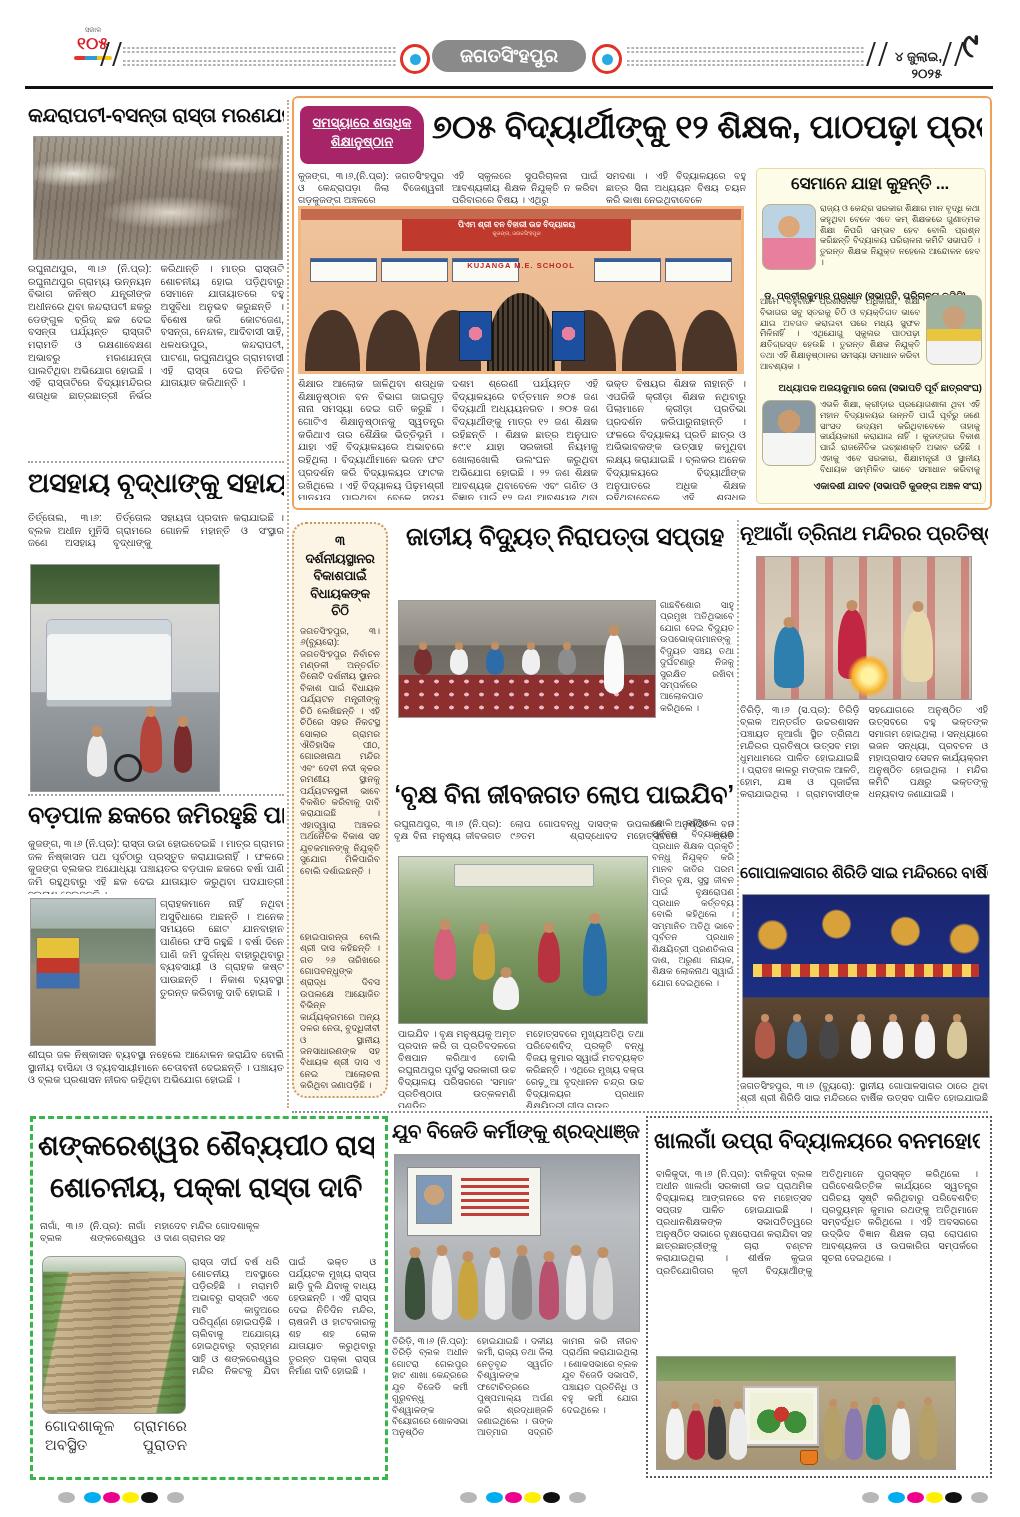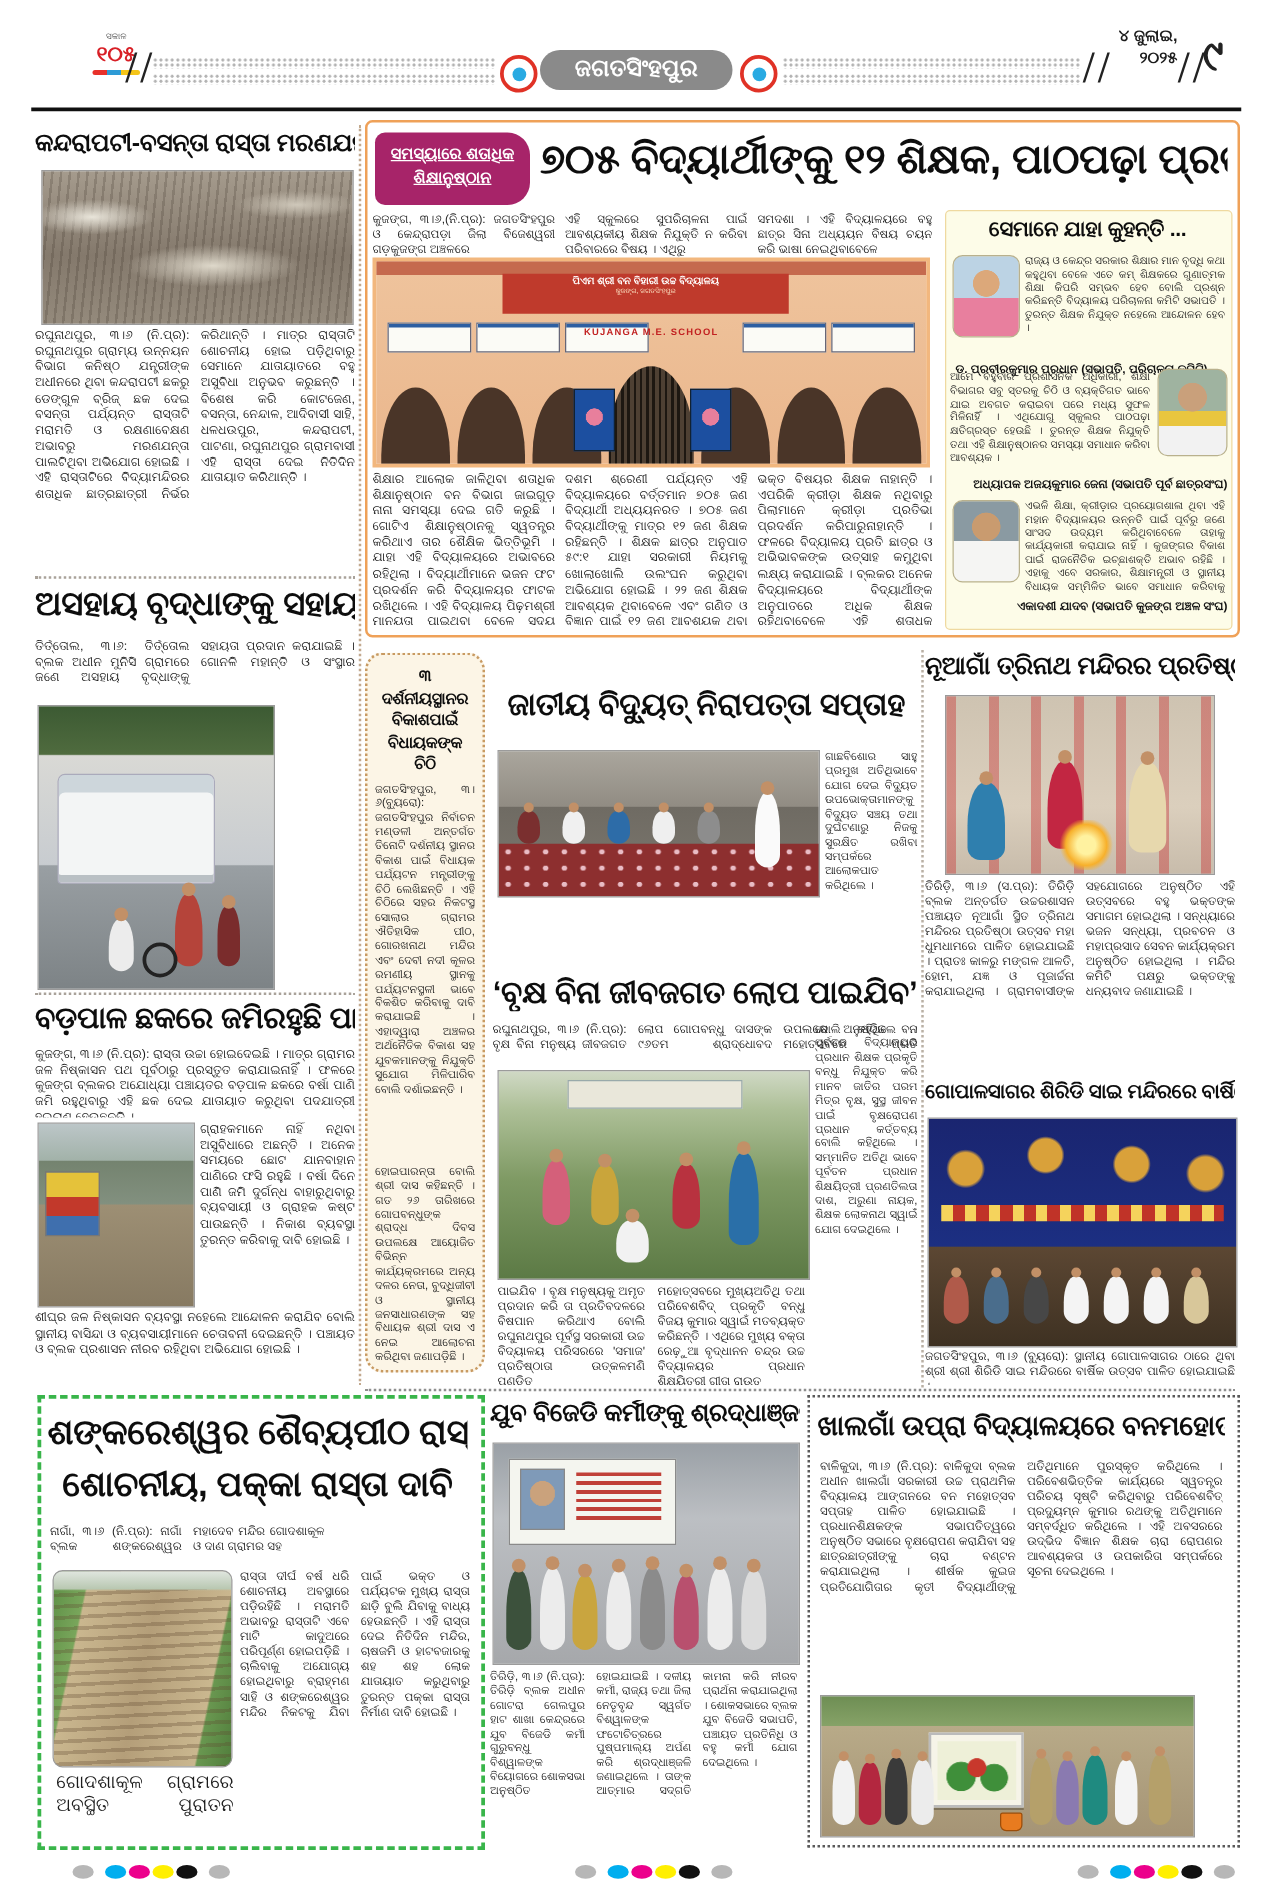--- a/index.html
+++ b/index.html
@@ -124,21 +124,21 @@
   <div class="abs circ" style="left:400px;top:44px;">
       <i></i>
     </div>
   <div class="abs pill" style="left:432px;top:40px;width:154px;height:32px;">ଜଗତସିଂହପୁର</div>
   <div class="abs circ" style="left:592px;top:44px;">
       <i></i>
     </div>
   <div class="abs dots" style="left:626px;top:46px;width:238px;height:9px;"></div>
   <div class="abs dots" style="left:626px;top:59px;width:238px;height:9px;"></div>
   <div class="abs slash" style="left:870px;top:42px;"></div>
-  <div class="abs datebox" style="left:884px;top:20px;width:58px;">
+  <div class="abs datebox" style="left:884px;top:48px;width:58px;">
     <div>୪ ଜୁଲାଇ,</div>
     <div>୨୦୨୫</div>
   </div>
   <div class="abs slash" style="left:946px;top:42px;"></div>
   <div class="abs pnum" style="left:962px;top:26px;">୯</div>
   <div class="abs rule" style="left:25px;top:86px;width:968px;height:3px;"></div>
 
   <div class="abs hl" style="left:28px;top:104px;width:256px;font-size:20px;">କନ୍ଦରାପଟୀ-ବସନ୍ତା ରାସ୍ତା ମରଣଯନ୍ତା</div>
   <div class="abs ph ph-mud" style="left:33px;top:136px;width:248px;height:122px;"></div>
   <div class="abs bt c2" style="left:28px;top:263px;width:256px;height:194px;">ରଘୁନାଥପୁର, ୩।୬ (ନି.ପ୍ର): ରଘୁନାଥପୁର ଗ୍ରାମ୍ୟ ଉନ୍ନୟନ ବିଭାଗ କନିଷ୍ଠ ଯନ୍ତ୍ରୀଙ୍କ ଅଧୀନରେ ଥିବା କନ୍ଦରାପଟୀ ଛକରୁ ଡେଙ୍ଗୁଳ ବ୍ରିଜ୍ ଛକ ଦେଇ ବସନ୍ତା ପର୍ଯ୍ୟନ୍ତ ରାସ୍ତାଟି ମରାମତି ଓ ରକ୍ଷଣାବେକ୍ଷଣ ଅଭାବରୁ ମରଣଯନ୍ତା ପାଲଟିଥିବା ଅଭିଯୋଗ ହୋଇଛି । ଏହି ରାସ୍ତାଟିରେ ବିଦ୍ୟାମନ୍ଦିରର ଶତାଧିକ ଛାତ୍ରଛାତ୍ରୀ ନିର୍ଭର କରିଥାନ୍ତି । ମାତ୍ର ରାସ୍ତାଟି ଶୋଚନୀୟ ହୋଇ ପଡ଼ିଥିବାରୁ ସେମାନେ ଯାତାୟାତରେ ବହୁ ଅସୁବିଧା ଅନୁଭବ କରୁଛନ୍ତି । ବିଶେଷ କରି କୋଟଜେଣ, ବସନ୍ତା, ନେନ୍ଦାଳ, ଆଦିବାସୀ ସାହି, ଧଳଧଉପୁର, କନ୍ଦରାପଟୀ, ପାଟଣା, ରଘୁନାଥପୁର ଗ୍ରାମବାସୀ ଏହି ରାସ୍ତା ଦେଇ ନିତିଦିନ ଯାତାୟାତ କରିଥାନ୍ତି ।</div>
@@ -218,21 +218,21 @@
   <div class="abs por por3" style="left:762px;top:400px;width:52px;height:64px;"></div>
   <div class="abs bt" style="left:820px;top:399px;width:160px;height:76px;font-size:8.5px;">ଏଭଳି ଶିକ୍ଷା, କ୍ରୀଡ଼ାର ପ୍ରୟୋଗଶାଳା ଥିବା ଏହି ମହାନ ବିଦ୍ୟାଳୟର ଉନ୍ନତି ପାଇଁ ପୂର୍ବରୁ ଜଣେ ସାଂସଦ ଉଦ୍ୟମ କରିଥିବାବେଳେ ତାହାକୁ କାର୍ଯ୍ୟକାରୀ କରାଯାଇ ନାହିଁ । କୁଜଙ୍ଗର ବିକାଶ ପାଇଁ ରାଜନୈତିକ ଇଚ୍ଛାଶକ୍ତି ଅଭାବ ରହିଛି । ଏହାକୁ ଏବେ ସରକାର, ଶିକ୍ଷାମନ୍ତ୍ରୀ ଓ ସ୍ଥାନୀୟ ବିଧାୟକ ସମ୍ମିଳିତ ଭାବେ ସମାଧାନ କରିବାକୁ ଅନୁରୋଧ ।</div>
   <div class="abs att" style="left:758px;top:480px;width:224px;">ଏକାଦଶୀ ଯାଦବ (ସଭାପତି କୁଜଙ୍ଗ ଅଞ୍ଚଳ ସଂଘ)</div>
 
   <div class="abs dbox" style="left:292px;top:522px;width:96px;height:576px;padding:8px 6px;box-sizing:border-box;">
     <div class="hl" style="font-size:13px;white-space:normal;line-height:1.35;">୩ ଦର୍ଶନୀୟସ୍ଥାନର ବିକାଶପାଇଁ ବିଧାୟକଙ୍କ ଚିଠି</div>
     <div class="bt" style="font-size:9px;height:300px;margin-top:6px;">ଜଗତସିଂହପୁର, ୩।୬(ବ୍ୟୁରୋ): ଜଗତସିଂହପୁର ନିର୍ବାଚନ ମଣ୍ଡଳୀ ଅନ୍ତର୍ଗତ ତିନୋଟି ଦର୍ଶନୀୟ ସ୍ଥାନର ବିକାଶ ପାଇଁ ବିଧାୟକ ପର୍ଯ୍ୟଟନ ମନ୍ତ୍ରୀଙ୍କୁ ଚିଠି ଲେଖିଛନ୍ତି । ଏହି ଚିଠିରେ ସହର ନିକଟସ୍ଥ ସୋଲାର ଗ୍ରାମର ଐତିହାସିକ ପୀଠ, ଗୋରଖନାଥ ମନ୍ଦିର ଏବଂ ଦେବୀ ନଦୀ କୂଳର ରମଣୀୟ ସ୍ଥାନକୁ ପର୍ଯ୍ୟଟନସ୍ଥଳୀ ଭାବେ ବିକଶିତ କରିବାକୁ ଦାବି କରାଯାଇଛି । ଏହାଦ୍ୱାରା ଅଞ୍ଚଳର ଅର୍ଥନୈତିକ ବିକାଶ ସହ ଯୁବକମାନଙ୍କୁ ନିଯୁକ୍ତି ସୁଯୋଗ ମିଳିପାରିବ ବୋଲି ଦର୍ଶାଇଛନ୍ତି ।</div>
     <div class="bt" style="font-size:9px;height:180px;margin-top:6px;">ହୋଇପାରନ୍ତା ବୋଲି ଶ୍ରୀ ଦାସ କହିଛନ୍ତି । ଗତ ୨୬ ତାରିଖରେ ଗୋପବନ୍ଧୁଙ୍କ ଶ୍ରାଦ୍ଧ ଦିବସ ଉପଲକ୍ଷେ ଆୟୋଜିତ ବିଭିନ୍ନ କାର୍ଯ୍ୟକ୍ରମରେ ଅନ୍ୟ ଦଳର ନେତା, ବୁଦ୍ଧିଜୀବୀ ଓ ସ୍ଥାନୀୟ ଜନସାଧାରଣଙ୍କ ସହ ବିଧାୟକ ଶ୍ରୀ ଦାସ ଏ ନେଇ ଆଲୋଚନା କରିଥିବା ଜଣାପଡ଼ିଛି ।</div>
   </div>
 
-  <div class="abs hl" style="left:396px;top:522px;width:338px;font-size:25px;margin-top:28px;">ଜାତୀୟ ବିଦ୍ୟୁତ୍ ନିରାପତ୍ତା ସପ୍ତାହ</div>
+  <div class="abs hl" style="left:396px;top:522px;width:338px;font-size:25px;">ଜାତୀୟ ବିଦ୍ୟୁତ୍ ନିରାପତ୍ତା ସପ୍ତାହ</div>
   <div class="abs ph ph-meet" style="left:398px;top:600px;width:256px;height:116px;">
     <div class="abs cloth" style="left:0;bottom:0;width:100%;height:36%;"></div>
     <div class="pp sm" style="left:6%;bottom:36%;width:18px;height:26px;background:#7a2f2f;"></div>
     <div class="pp sm" style="left:20%;bottom:36%;width:18px;height:26px;background:#f0f0f0;"></div>
     <div class="pp sm" style="left:34%;bottom:36%;width:18px;height:26px;background:#2d6ca8;"></div>
     <div class="pp sm" style="left:48%;bottom:36%;width:18px;height:26px;background:#efefef;"></div>
     <div class="pp sm" style="left:62%;bottom:36%;width:18px;height:26px;background:#8d8d8d;"></div>
     <div class="pp" style="left:80%;bottom:20%;width:20px;height:60px;background:#fafafa;"></div>
   </div>
   <div class="abs bt" style="left:660px;top:600px;width:74px;height:116px;font-size:9px;">ଗାଛବିଶୋର ସାହୁ ପ୍ରମୁଖ ଅତିଥିଭାବେ ଯୋଗ ଦେଇ ବିଦ୍ୟୁତ ଉପଭୋକ୍ତାମାନଙ୍କୁ ବିଦ୍ୟୁତ ସଞ୍ଚୟ ତଥା ଦୁର୍ଘଟଣାରୁ ନିଜକୁ ସୁରକ୍ଷିତ ରଖିବା ସମ୍ପର୍କରେ ଆଲୋକପାତ କରିଥିଲେ ।</div>

